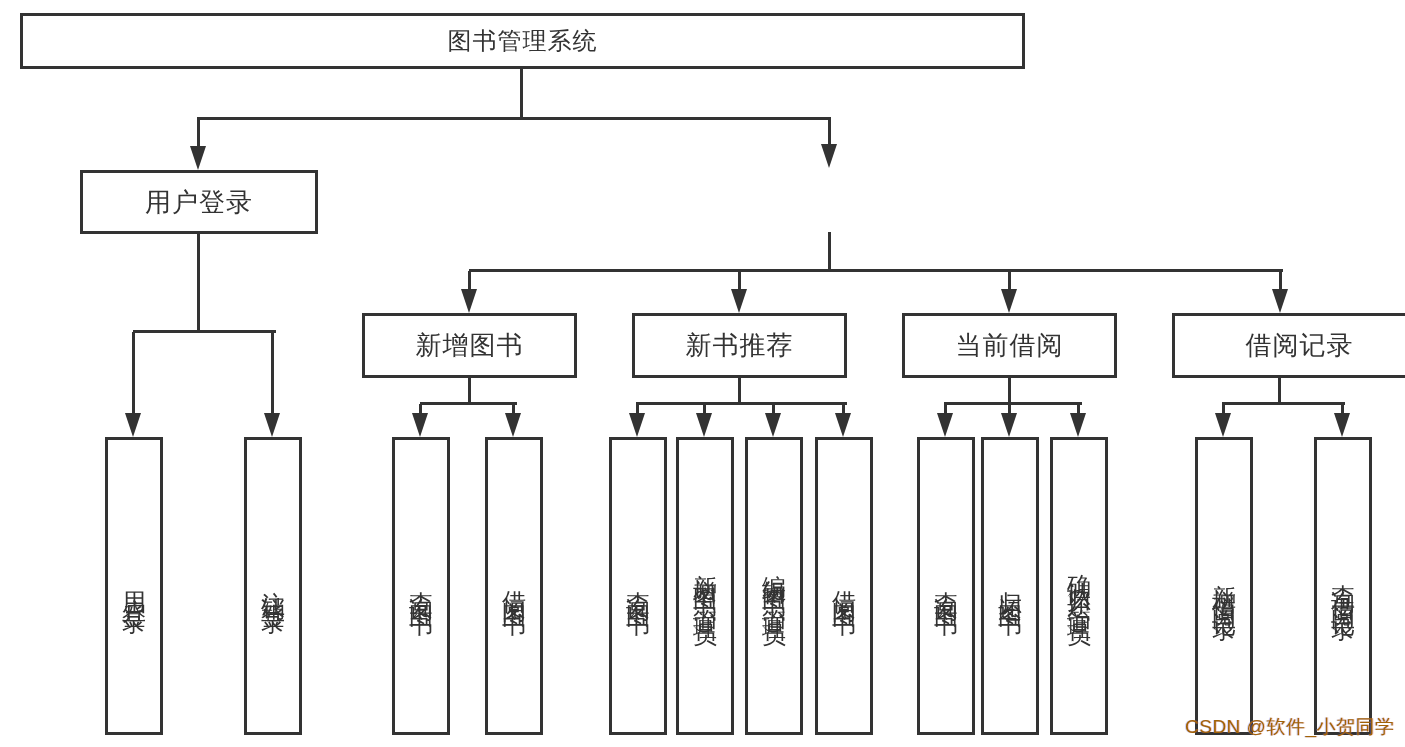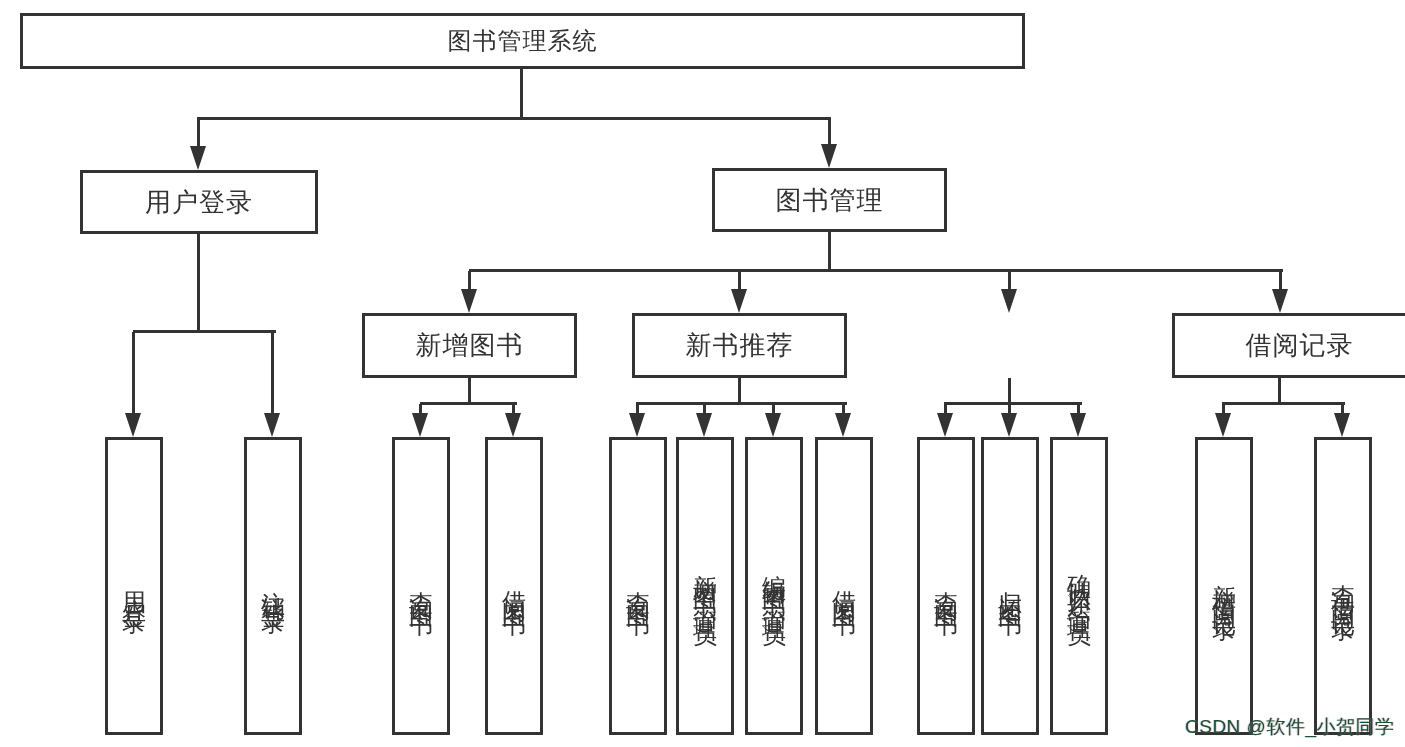--- a/index.html
+++ b/index.html
@@ -16,21 +16,21 @@
     writing-mode:vertical-rl;text-orientation:mixed;
     font-size:24px;letter-spacing:7px;line-height:1;
   }
   .vline,.hline,.stem{position:absolute;background:#333333;}
   .tri{
     position:absolute;width:0;height:0;
     border-left:8px solid transparent;border-right:8px solid transparent;
     border-top:24px solid #333333;
   }
   .watermark{
-    position:absolute;left:1185px;top:714px;font-size:19px;color:#14532d;
+    position:absolute;left:1185px;top:714px;font-size:19px;color:#a16207;
     letter-spacing:.5px;white-space:nowrap;
     text-shadow:1px 0 0 rgba(230,120,120,.35),-1px 0 0 rgba(120,120,230,.35);
   }
 </style>
 </head>
 <body>
 
 <div id="canvas">
 
   <div class="box hbox" style="left:20px;top:13px;width:1005px;height:56px;font-size:24px;">
@@ -39,23 +39,20 @@
 
   <div class="vline" style="left:520px;top:69px;width:3px;height:50px;"></div>
   <div class="hline" style="left:197px;top:117px;width:634px;height:3px;"></div>
   <div class="stem" style="left:197px;top:119px;width:3px;height:29px;"></div>
   <div class="tri" style="left:190px;top:146px;"></div>
   <div class="stem" style="left:828px;top:119px;width:3px;height:27px;"></div>
   <div class="tri" style="left:821px;top:144px;"></div>
 
   <div class="box hbox" style="left:80px;top:170px;width:238px;height:64px;">
     <span>用户登录</span>
-  </div>
-  <div class="box hbox" style="left:712px;top:168px;width:235px;height:64px;">
-    <span>图书管理</span>
   </div>
 
   <div class="vline" style="left:197px;top:234px;width:3px;height:99px;"></div>
   <div class="hline" style="left:133px;top:330px;width:143px;height:3px;"></div>
   <div class="stem" style="left:132px;top:332px;width:3px;height:82px;"></div>
   <div class="tri" style="left:125px;top:413px;"></div>
   <div class="stem" style="left:271px;top:332px;width:3px;height:82px;"></div>
   <div class="tri" style="left:264px;top:413px;"></div>
 
   <div class="vline" style="left:828px;top:232px;width:3px;height:40px;"></div>
@@ -67,20 +64,23 @@
   <div class="stem" style="left:1008px;top:271px;width:3px;height:20px;"></div>
   <div class="tri" style="left:1001px;top:289px;"></div>
   <div class="stem" style="left:1279px;top:271px;width:3px;height:20px;"></div>
   <div class="tri" style="left:1272px;top:289px;"></div>
 
   <div class="box hbox" style="left:362px;top:313px;width:215px;height:65px;">
     <span>新增图书</span>
   </div>
   <div class="box hbox" style="left:632px;top:313px;width:215px;height:65px;">
     <span>新书推荐</span>
+  </div>
+  <div class="box hbox" style="left:902px;top:313px;width:215px;height:65px;">
+    <span>当前借阅</span>
   </div>
   <div class="box hbox" style="left:1172px;top:313px;width:255px;height:65px;">
     <span>借阅记录</span>
   </div>
 
   <div class="vline" style="left:468px;top:378px;width:3px;height:27px;"></div>
   <div class="hline" style="left:420px;top:402px;width:97px;height:3px;"></div>
   <div class="stem" style="left:419px;top:404px;width:3px;height:11px;"></div>
   <div class="tri" style="left:412px;top:413px;"></div>
   <div class="stem" style="left:512px;top:404px;width:3px;height:11px;"></div>

